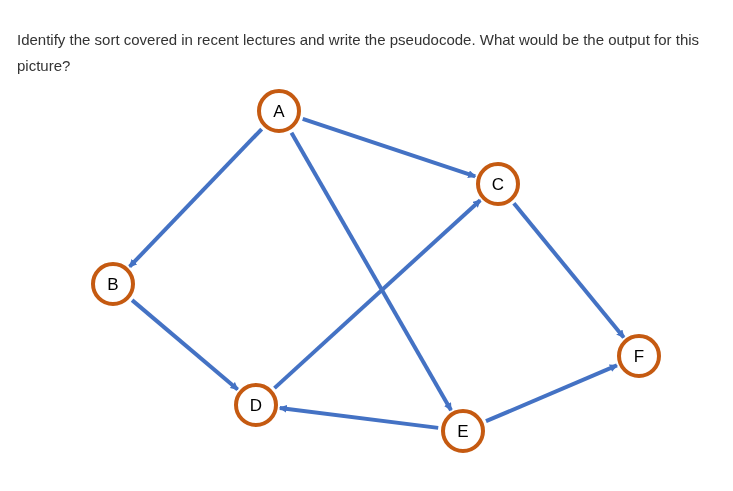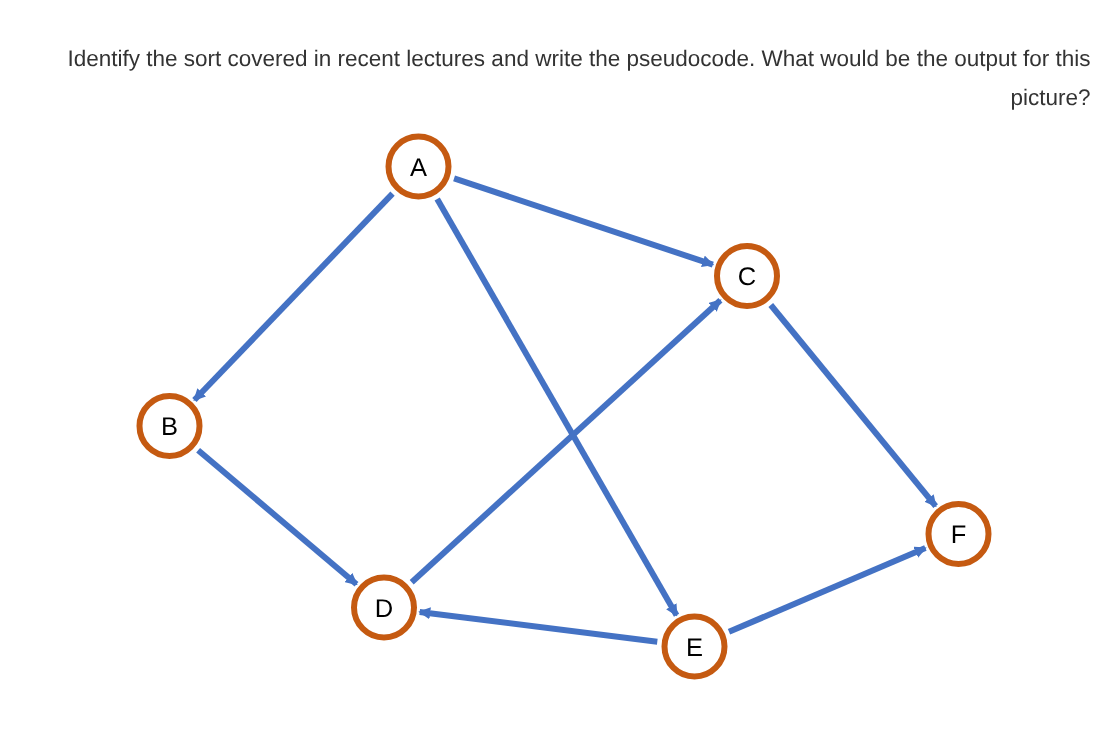--- a/index.html
+++ b/index.html
@@ -1,17 +1,17 @@
 <!DOCTYPE html>
 <html><head>
 <meta charset="utf-8">
 <style>
   html,body{margin:0;padding:0;background:#ffffff;}
   body{width:733px;height:491px;position:relative;overflow:hidden;font-family:"Liberation Sans",sans-serif;}
-  .question{position:absolute;left:17px;top:27px;width:710px;font-size:15px;line-height:26px;color:#333333;margin:0;text-align:right;}
+  .question{position:absolute;left:17px;top:27px;width:710px;font-size:15px;line-height:26px;color:#333333;margin:0;}
   svg{position:absolute;left:0;top:0;}
   .node-label{font-family:"Liberation Sans",sans-serif;font-size:17px;fill:#000;}
 </style>
 </head>
 <body>
 
 <p class="question">Identify the sort covered in recent lectures and write the pseudocode. What would be the output for this picture?</p>
 
 <svg width="733" height="491" viewBox="0 0 733 491" xmlns="http://www.w3.org/2000/svg">
   <defs>

